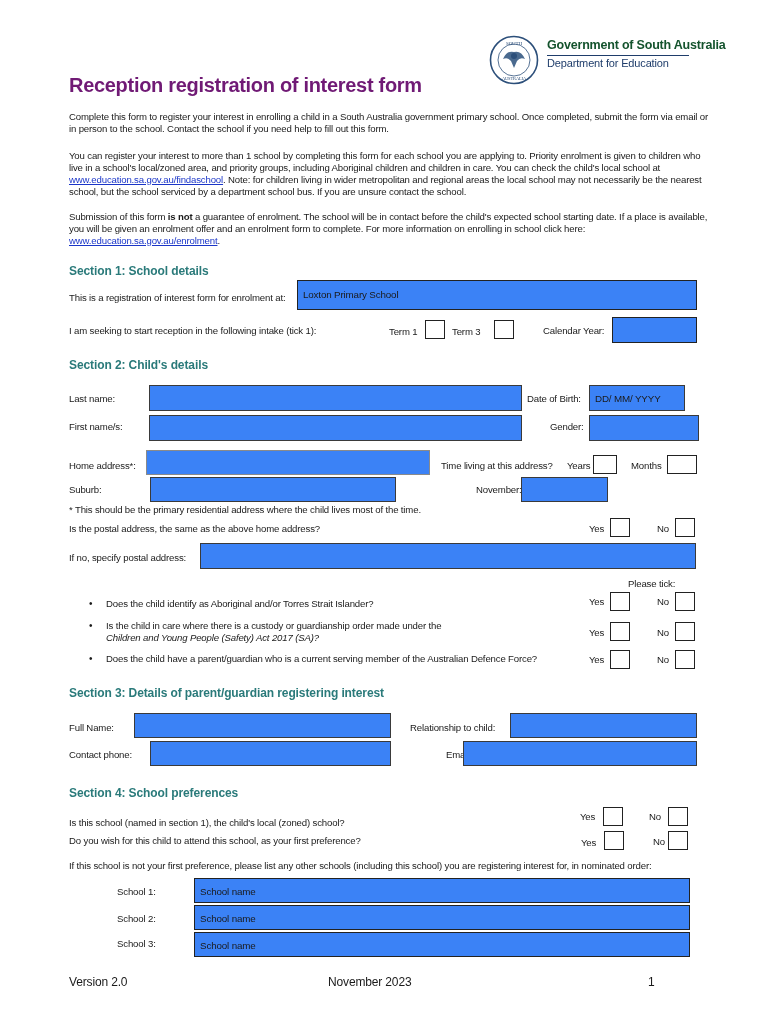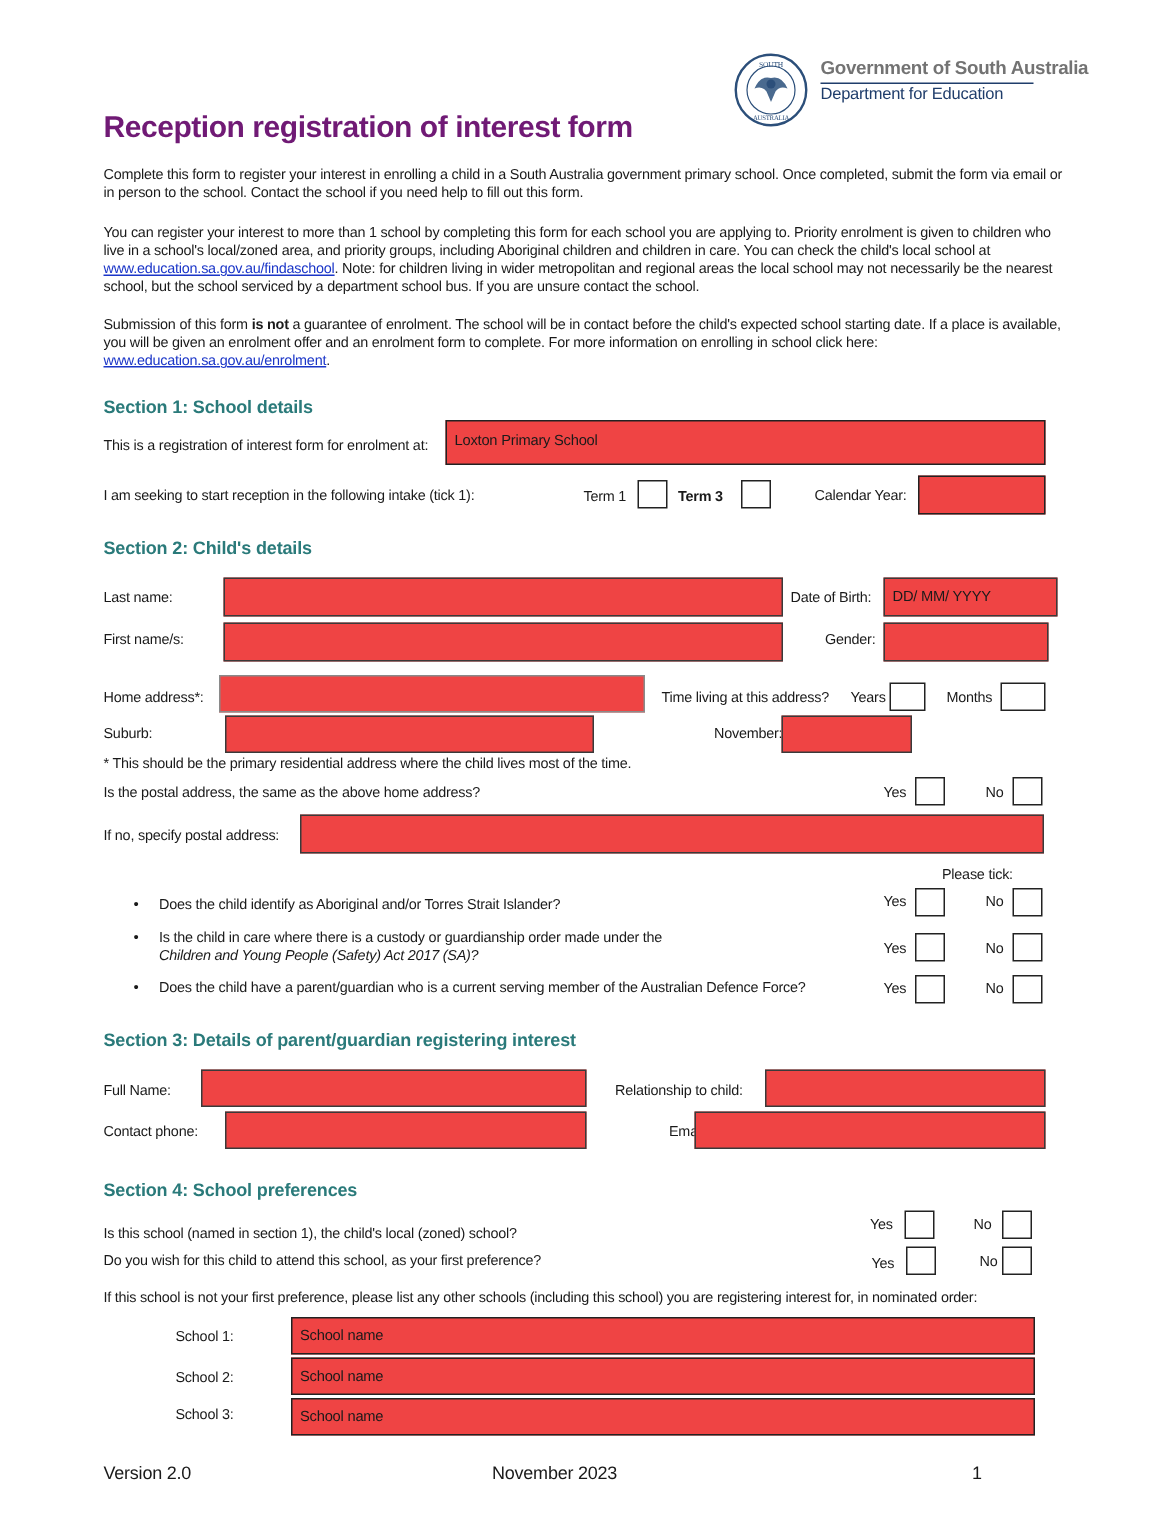--- a/index.html
+++ b/index.html
@@ -1,31 +1,31 @@
 <!DOCTYPE html>
 <html><head>
 <meta charset="utf-8">
 <style>
   * { box-sizing: border-box; margin: 0; padding: 0; }
   html, body { width: 770px; height: 1024px; background: #ffffff; overflow: hidden; }
   body { font-family: "Liberation Sans", sans-serif; color: #1a1a1a; position: relative; font-size: 9.6px; letter-spacing: -0.15px; }
   .abs { position: absolute; }
-  .box { position: absolute; border: 1px solid #3a3a3a; background: #ef4444; }
+  .box { position: absolute; border: 1px solid #3a3a3a; background: #3b82f6; }
   .box.thick { border: 1.5px solid #222; }
   .box.light { border: 1px solid #8a8a8a; }
   .lbl { position: absolute; white-space: nowrap; font-size: 9.6px; color: #1a1a1a; }
   .title { position: absolute; left: 69px; top: 74px; font-size: 20px; font-weight: bold; color: #701a75; letter-spacing: -0.3px; }
   .section { position: absolute; left: 69px; font-size: 12px; font-weight: bold; color: #2a7a7a; letter-spacing: -0.1px; }
   .para { position: absolute; left: 69px; width: 640px; font-size: 9.6px; line-height: 12px; color: #1a1a1a; }
   .para a { color: #1a35c8; text-decoration: underline; margin-top: 20px; }
   .para b { font-weight: bold; }
   .cb { position: absolute; width: 20px; height: 19px; border: 1px solid #222; background: #fff; }
   .fieldtext { position: absolute; left: 5px; top: 50%; transform: translateY(-50%); font-size: 9.8px; color: #1a1a1a; white-space: nowrap; }
   .bullet { position: absolute; left: 89px; font-size: 10px; }
-  .logo-text1 { position: absolute; left: 547px; top: 38px; font-size: 12.5px; font-weight: bold; color: #737373; white-space: nowrap; letter-spacing: -0.2px; }
+  .logo-text1 { position: absolute; left: 547px; top: 38px; font-size: 12.5px; font-weight: bold; color: #14532d; white-space: nowrap; letter-spacing: -0.2px; }
   .logo-rule { position: absolute; left: 547px; top: 55px; width: 142px; height: 1px; background: #1f3d6b; }
   .logo-text2 { position: absolute; left: 547px; top: 57px; font-size: 11px; color: #1f3d6b; white-space: nowrap; }
   .footer { position: absolute; top: 975px; font-size: 12px; color: #1a1a1a; white-space: nowrap; }
 </style>
 </head>
 <body>
 
 <div class="abs" style="left:489px; top:35px; width:50px; height:50px;">
   <svg width="50" height="50" viewBox="0 0 50 50">
     <circle cx="25" cy="25" r="23.5" fill="#fff" stroke="#2c4f7a" stroke-width="1.6"></circle>
@@ -51,34 +51,34 @@
 </div>
 
 <div class="section" style="top:264px;">Section 1: School details</div>
 <div class="lbl" style="left:69px; top:292px;">This is a registration of interest form for enrolment at:</div>
 <div class="box thick" style="left:297px; top:280px; width:400px; height:30px;">
   <span class="fieldtext" style="top:13px;">Loxton Primary School</span>
 </div>
 <div class="lbl" style="left:69px; top:325px;">I am seeking to start reception in the following intake (tick 1):</div>
 <div class="lbl" style="left:389px; top:326px;">Term 1</div>
 <div class="cb" style="left:425px; top:320px;"></div>
-<div class="lbl" style="left:452px; top:326px;font-weight:bold;">Term 3</div>
+<div class="lbl" style="left:452px; top:326px;">Term 3</div>
 <div class="cb" style="left:494px; top:320px;"></div>
 <div class="lbl" style="left:543px; top:325px;">Calendar Year:</div>
 <div class="box thick" style="left:612px; top:317px; width:85px; height:26px;">
   <span class="fieldtext"></span>
 </div>
 
 <div class="section" style="top:358px;">Section 2: Child's details</div>
 <div class="lbl" style="left:69px; top:393px;">Last name:</div>
 <div class="box" style="left:149px; top:385px; width:373px; height:26px;">
   <span class="fieldtext"></span>
 </div>
 <div class="lbl" style="left:527px; top:393px;">Date of Birth:</div>
-<div class="box" style="left:589px; top:385px; width:116px; height:26px;">
+<div class="box" style="left:589px; top:385px; width:96px; height:26px;">
   <span class="fieldtext" style="font-size:9.8px;">DD/ MM/ YYYY</span>
 </div>
 <div class="lbl" style="left:69px; top:421px;">First name/s:</div>
 <div class="box" style="left:149px; top:415px; width:373px; height:26px;">
   <span class="fieldtext"></span>
 </div>
 <div class="lbl" style="left:550px; top:421px;">Gender:</div>
 <div class="box" style="left:589px; top:415px; width:110px; height:26px;">
   <span class="fieldtext"></span>
 </div>

